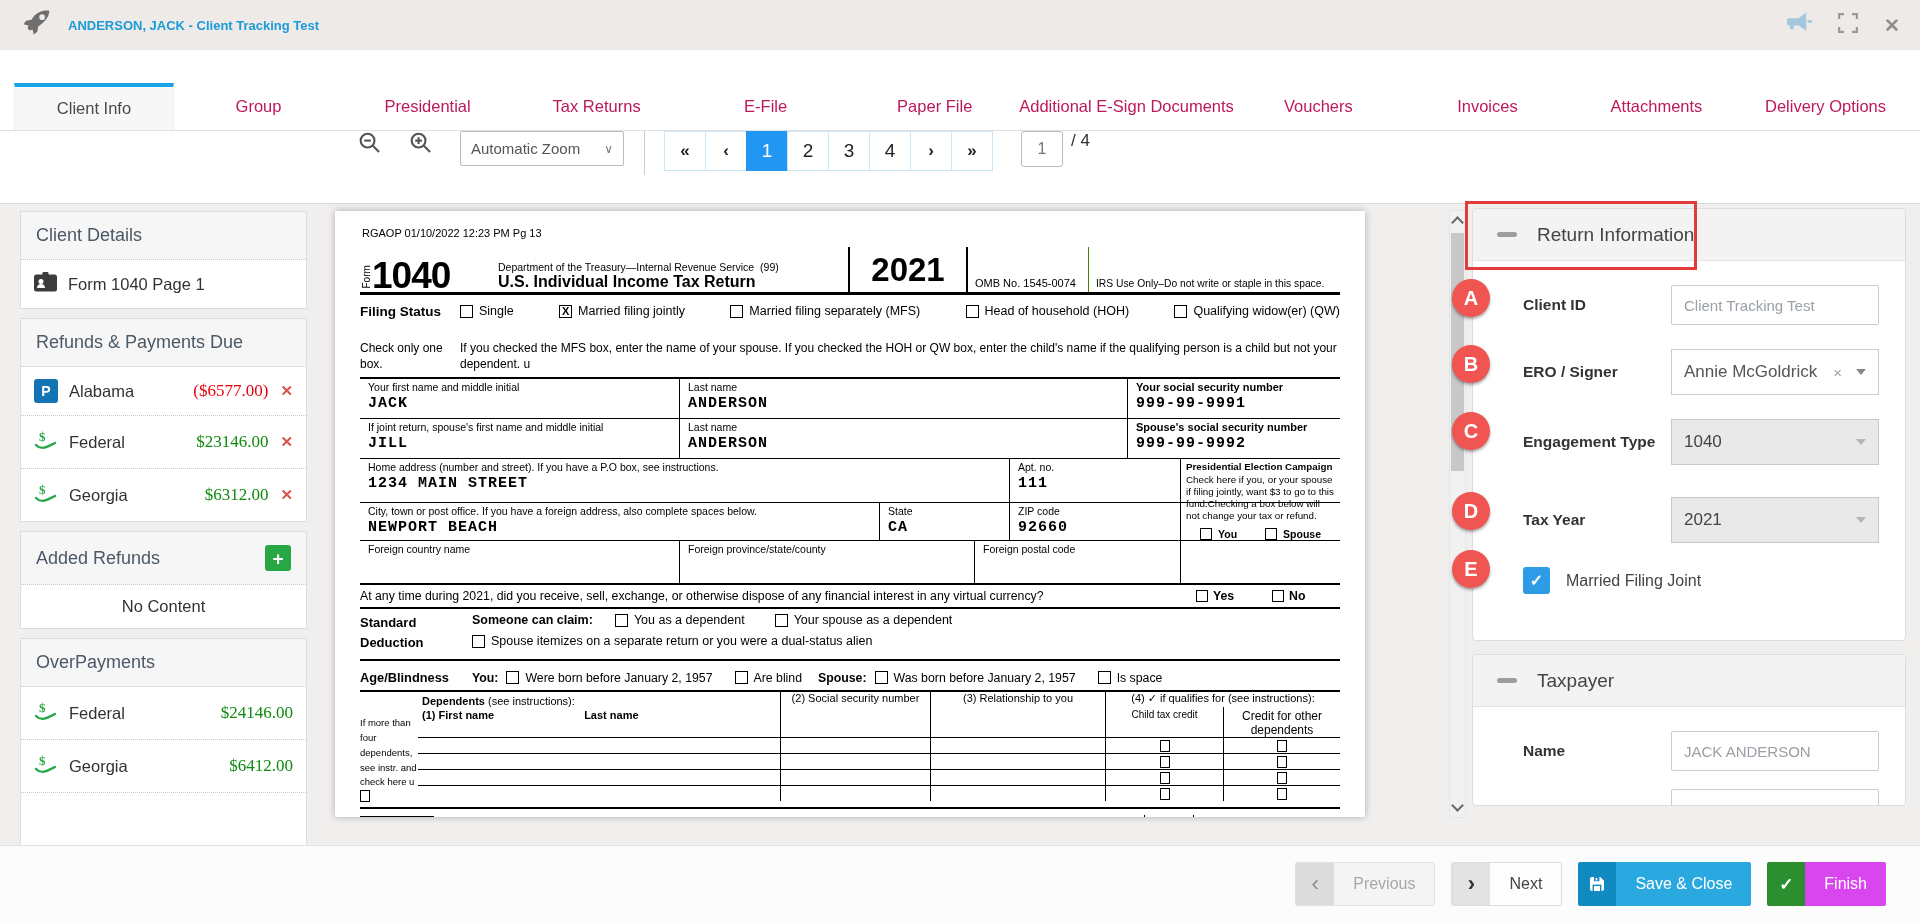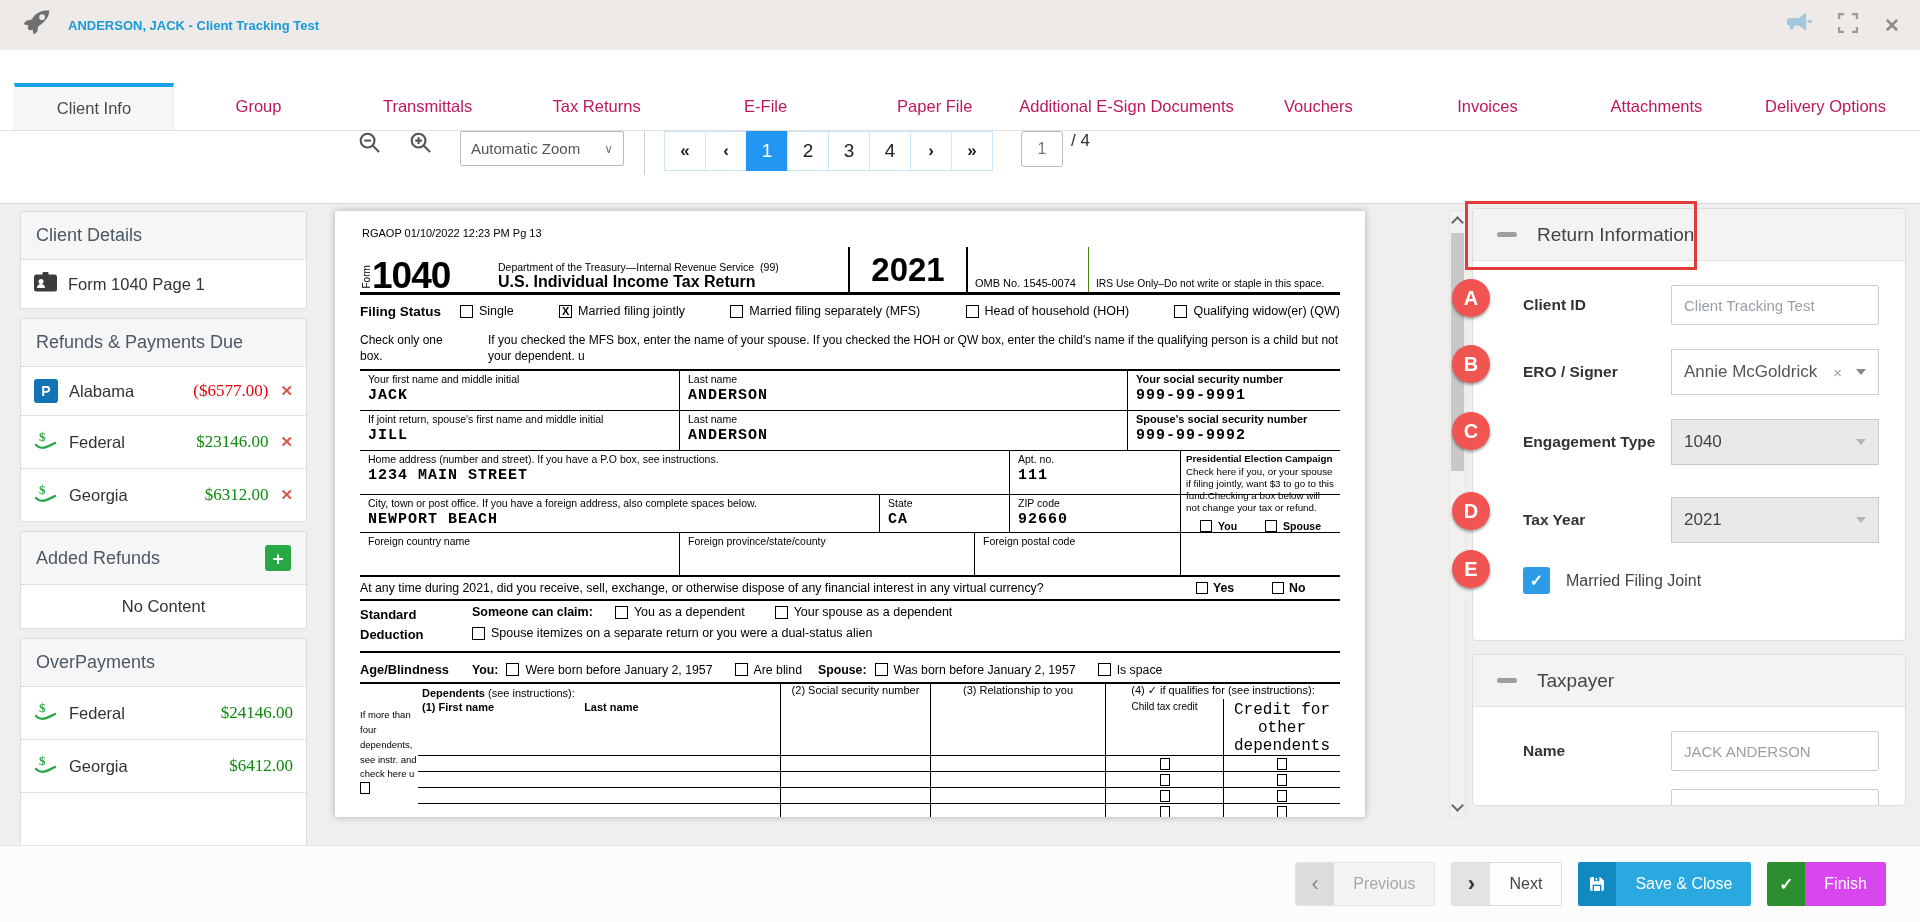--- a/index.html
+++ b/index.html
@@ -88,21 +88,21 @@
     align-items:flex-end; padding:0 4px 3px 7px; }
   .fh-irs { border-left:1px solid #4d7c0f; width:252px; font-size:10.3px; display:flex;
     align-items:flex-end; padding:0 0 3px 7px; }
   .fsrow { display:flex; align-items:center; margin-top:6px; font-size:12.5px; height:20px; }
   .fsrow .fslab { font-weight:bold; font-size:13.5px; width:100px; }
   .fs-opts { flex:1; display:flex; justify-content:space-between; align-items:center; }
   .ck { width:13px; height:13px; border:1.5px solid #000; display:inline-flex;
     align-items:center; justify-content:center; font-size:11px; font-weight:bold;
     flex:0 0 13px; background:#fff; }
   .pair { display:flex; align-items:center; gap:6px; }
-  .fsnote { display:flex; margin-top:11px; font-size:12px; line-height:1.35;gap:28px; }
+  .fsnote { display:flex; margin-top:19px; font-size:12px; line-height:1.35; }
   .fsnote .l { width:100px; flex:0 0 100px; }
   .fsnote .r { flex:1; }
   .namegrid { position:relative; border-top:2.5px solid #000; margin-top:5px; }
   .grow { display:flex; border-bottom:1.5px solid #000; }
   .gcell { padding:2px 0 2px 8px; border-right:1.5px solid #000; overflow:hidden; }
   .gcell:last-child { border-right:none; }
   .gcell .glab { font-size:10.5px; }
   .gcell .gval { font-family:"Liberation Mono", monospace; font-weight:bold;
     font-size:15px; margin-top:2px; letter-spacing:1px; }
   .r1 { height:40px; } .r2 { height:40px; } .r3 { height:44px; padding-right:160px; }
@@ -124,21 +124,21 @@
   .dmargin { width:58px; flex:0 0 58px; font-size:9.5px; line-height:1.55; padding-top:24px; }
   .dtable { flex:1; }
   .dh1 { display:flex; font-size:11px; }
   .dh1 .n { flex:1; padding:3px 0 0 4px; }
   .dcell { border-left:1.5px solid #000; text-align:center; }
   .dh1 .c2 { width:150px; } .dh1 .c3 { width:175px; } .dh1 .c4 { width:235px; }
   .dh2 { display:flex; font-size:11px; }
   .dh2 .n { flex:1; display:flex; gap:90px; padding:2px 0 2px 4px; font-weight:bold; }
   .dh2 .c2 { width:150px; } .dh2 .c3 { width:175px; }
   .dh2 .c4a { width:118px; font-size:10px; padding-top:2px; }
-  .dh2 .c4b { width:117px; border-left:1px solid #000; font-size:16px; padding-top:2px;font-family:Liberation Mono, monospace; }
+  .dh2 .c4b { width:117px; border-left:1px solid #000; font-size:12px; padding-top:2px; }
   .drow { display:flex; height:16px; border-top:1.5px solid #000; }
   .drow .n { flex:1; } .drow .c2 { width:150px; } .drow .c3 { width:175px; }
   .drow .c4a { width:118px; } .drow .c4b { width:117px; border-left:1px solid #000; }
   .drow .dcell { display:flex; align-items:center; justify-content:center; }
   .mini { width:10px; height:12px; border:1.5px solid #000; display:inline-block; }
   .line1 { position:relative; display:flex; align-items:center; margin-top:4px;
     font-size:12.5px; height:24px; }
   .attach { position:absolute; left:0; top:3px; width:74px; height:50px;
     border:2px solid #000; text-align:center; font-size:12px; padding-top:4px; }
   .l1c { margin-left:92px; display:flex; align-items:center; flex:1; }
@@ -240,21 +240,21 @@
       </svg>
     </span>
     <span class="close-x">✕</span>
   </span>
 </div>
 
 <div class="tabbar">
   <div class="tabs">
     <div class="tab active">Client Info</div>
     <div class="tab">Group</div>
-    <div class="tab">Transmittals</div>
+    <div class="tab">Presidential</div>
     <div class="tab">Tax Returns</div>
     <div class="tab">E-File</div>
     <div class="tab">Paper File</div>
     <div class="tab">Additional E-Sign Documents</div>
     <div class="tab">Vouchers</div>
     <div class="tab">Invoices</div>
     <div class="tab">Attachments</div>
     <div class="tab">Delivery Options</div>
   </div>
 </div>

